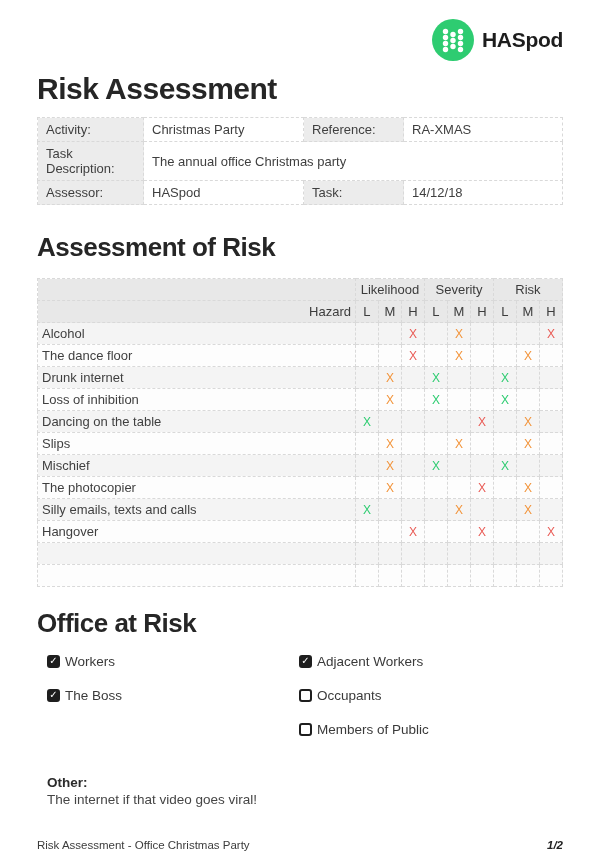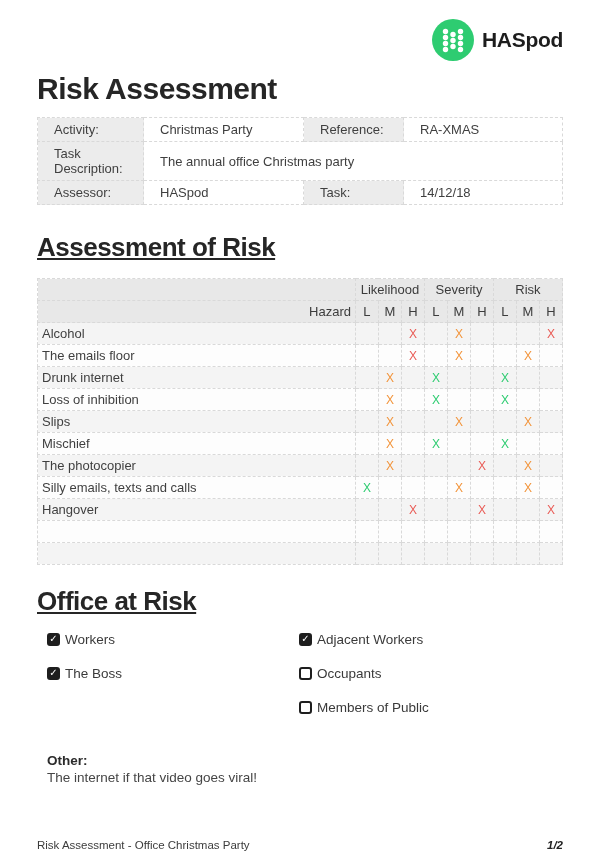--- a/index.html
+++ b/index.html
@@ -12,25 +12,25 @@
     overflow: hidden;
   }
   .page { width: 600px; height: 865px; position: relative; padding: 18px 37px 0 37px; }
 
   
   .brand-bar { display: flex; justify-content: flex-end; align-items: center; height: 44px; }
   .brand-name { font-size: 21px; font-weight: 700; color: #1d1d1d; margin-left: 8px; letter-spacing: -0.3px; }
 
   
   h1.page-title { font-size: 30px; font-weight: 700; color: #262626; letter-spacing: -0.5px; margin-top: 10px; }
-  h2.section-title { font-size: 26px; font-weight: 700; color: #262626; letter-spacing: -0.5px; text-decoration: underline; }
+  h2.section-title { font-size: 26px; font-weight: 700; color: #262626; letter-spacing: -0.5px; }
 
   
   table.info-table { width: 100%; border-collapse: collapse; table-layout: fixed; margin-top: 11px; font-size: 13px; }
-  table.info-table td { border: 1px dashed #d9d9d9; padding: 4px 16px; height: 22px; color: #3f3f3f; }
+  table.info-table td { border: 1px dashed #d9d9d9; padding: 4px 8px; height: 22px; color: #3f3f3f; }
   td.info-label { background: #ececec; border-right: 1px solid #c9c9c9; }
 
   
   .risk-section { margin-top: 27px; }
   table.risk-table { width: 100%; border-collapse: collapse; table-layout: fixed; margin-top: 15px; font-size: 13px; }
   table.risk-table th, table.risk-table td { border: 1px dashed #d9d9d9; height: 22px; padding: 2px 4px; font-weight: 400; }
   table.risk-table thead th { background: #e8e8e8; color: #3c3c3c; }
   th.group-header { text-align: center; }
   th.hazard-header { text-align: right; padding-left: 8px; }
   th.sub-header { text-align: center; }
@@ -161,21 +161,21 @@
             <td class="mark-cell"></td>
             <td class="mark-cell" style="color: rgb(233, 91, 85);">X</td>
             <td class="mark-cell"></td>
             <td class="mark-cell" style="color: rgb(242, 148, 59);">X</td>
             <td class="mark-cell"></td>
             <td class="mark-cell"></td>
             <td class="mark-cell"></td>
             <td class="mark-cell" style="color: rgb(233, 91, 85);">X</td>
           </tr>
           <tr>
-            <td class="hazard-cell">The emails floor</td>
+            <td class="hazard-cell">The dance floor</td>
             <td class="mark-cell"></td>
             <td class="mark-cell"></td>
             <td class="mark-cell" style="color: rgb(233, 91, 85);">X</td>
             <td class="mark-cell"></td>
             <td class="mark-cell" style="color: rgb(242, 148, 59);">X</td>
             <td class="mark-cell"></td>
             <td class="mark-cell"></td>
             <td class="mark-cell" style="color: rgb(242, 148, 59);">X</td>
             <td class="mark-cell"></td>
           </tr>
@@ -194,20 +194,32 @@
           <tr>
             <td class="hazard-cell">Loss of inhibition</td>
             <td class="mark-cell"></td>
             <td class="mark-cell" style="color: rgb(242, 148, 59);">X</td>
             <td class="mark-cell"></td>
             <td class="mark-cell" style="color: rgb(46, 204, 113);">X</td>
             <td class="mark-cell"></td>
             <td class="mark-cell"></td>
             <td class="mark-cell" style="color: rgb(46, 204, 113);">X</td>
             <td class="mark-cell"></td>
+            <td class="mark-cell"></td>
+          </tr>
+          <tr>
+            <td class="hazard-cell">Dancing on the table</td>
+            <td class="mark-cell" style="color: rgb(46, 204, 113);">X</td>
+            <td class="mark-cell"></td>
+            <td class="mark-cell"></td>
+            <td class="mark-cell"></td>
+            <td class="mark-cell"></td>
+            <td class="mark-cell" style="color: rgb(233, 91, 85);">X</td>
+            <td class="mark-cell"></td>
+            <td class="mark-cell" style="color: rgb(242, 148, 59);">X</td>
             <td class="mark-cell"></td>
           </tr>
           <tr>
             <td class="hazard-cell">Slips</td>
             <td class="mark-cell"></td>
             <td class="mark-cell" style="color: rgb(242, 148, 59);">X</td>
             <td class="mark-cell"></td>
             <td class="mark-cell"></td>
             <td class="mark-cell" style="color: rgb(242, 148, 59);">X</td>
             <td class="mark-cell"></td>

